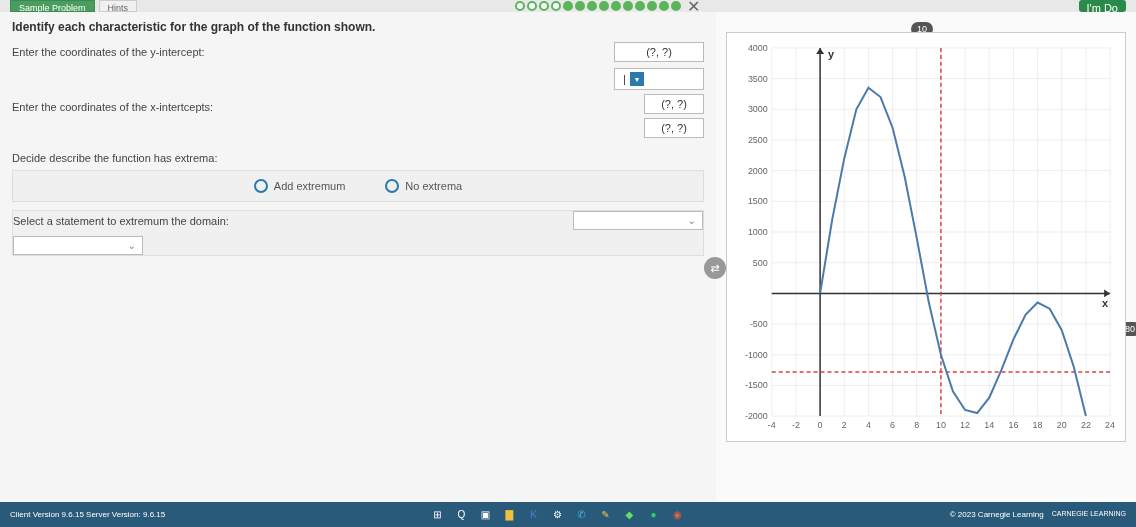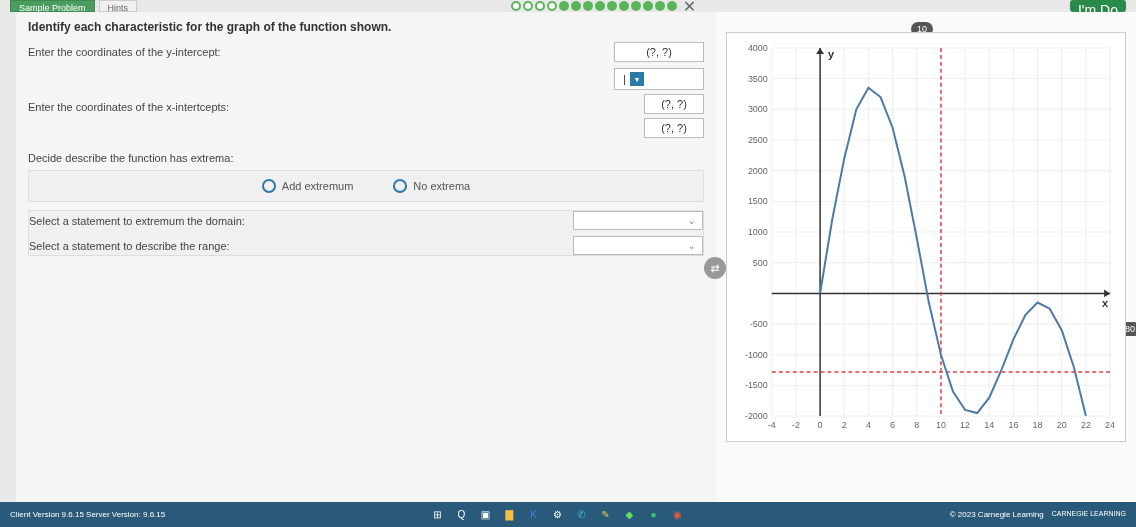--- a/index.html
+++ b/index.html
@@ -5,23 +5,23 @@
     * { box-sizing: border-box; margin: 0; padding: 0; font-family: Arial, sans-serif; }
     body { background: #e8e8e8; width: 1136px; height: 527px; overflow: hidden; position: relative; }
     
     .top-bar { height: 12px; display: flex; padding: 0 10px; justify-content: space-between; }
     .top-left { display: flex; gap: 4px; }
     .tab-btn { padding: 2px 8px; font-size: 9px; color: #666; background: #f0f0f0; border: 1px solid #ccc; }
     .tab-btn.green { background: #4a9d5e; color: white; border-color: #3a8d4e; }
     .progress-dots { display: flex; gap: 2px; align-items: center; }
     .dot { width: 10px; height: 10px; border-radius: 50%; border: 2px solid #5ab55a; background: white; }
     .dot.filled { background: #5ab55a; }
-    .done-btn { background: #2a8a4a; color: white; padding: 2px 8px; font-size: 14px; border-radius: 3px; }
-    
-    .main { display: flex; height: 490px; margin-left: 16px; }
+    .done-btn { background: #2a8a4a; color: white; padding: 2px 8px; font-size: 11px; border-radius: 3px; }
+    
+    .main { display: flex; height: 490px; }
     .left-panel { flex: 1; padding: 8px 12px; background: #f5f5f5; overflow-y: auto; }
     .right-panel { width: 420px; background: #fafafa; position: relative; padding: 20px 10px 10px 10px; }
     
     .instruction { font-size: 12px; font-weight: bold; color: #333; margin-bottom: 8px; }
     .row { display: flex; justify-content: space-between; align-items: center; margin-bottom: 6px; }
     .prompt { font-size: 11px; color: #444; }
     
     .input-box { background: white; border: 1px solid #bbb; padding: 3px 8px; font-size: 11px; min-width: 90px; text-align: center; color: #333; }
     .input-sm { min-width: 60px; }
     .input-dd { display: inline-flex; align-items: center; gap: 4px; }
@@ -121,21 +121,20 @@
 
     <div class="section">
       <div class="row">
         <span class="prompt">Select a statement to extremum the domain:</span>
         <span class="select-box">
             <span></span>
             <span>⌄</span>
           </span>
       </div>
       <div class="row" style="margin-bottom:0">
-        <span class="prompt">Select a statement to describe the range:</span>
         <span class="select-box">
             <span></span>
             <span>⌄</span>
           </span>
       </div>
     </div>
   </div>
 
   <div class="right-panel">
     <div class="collapse-handle">⇄</div>

